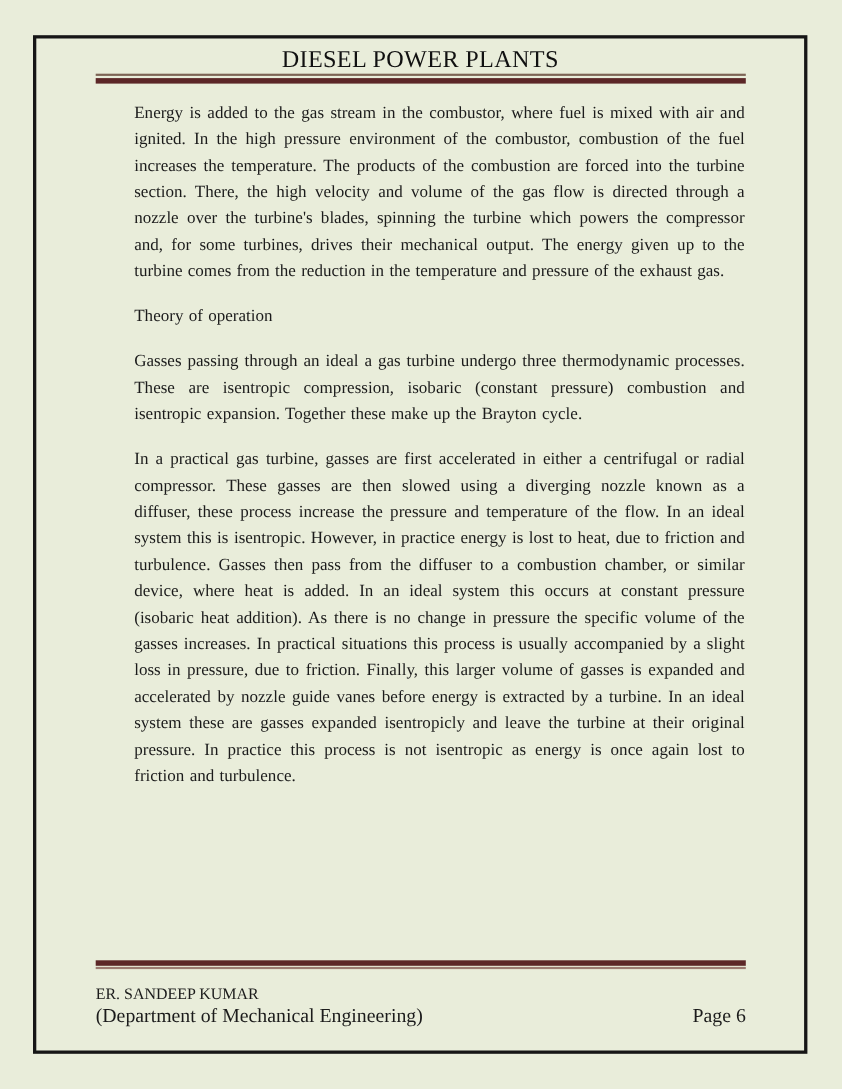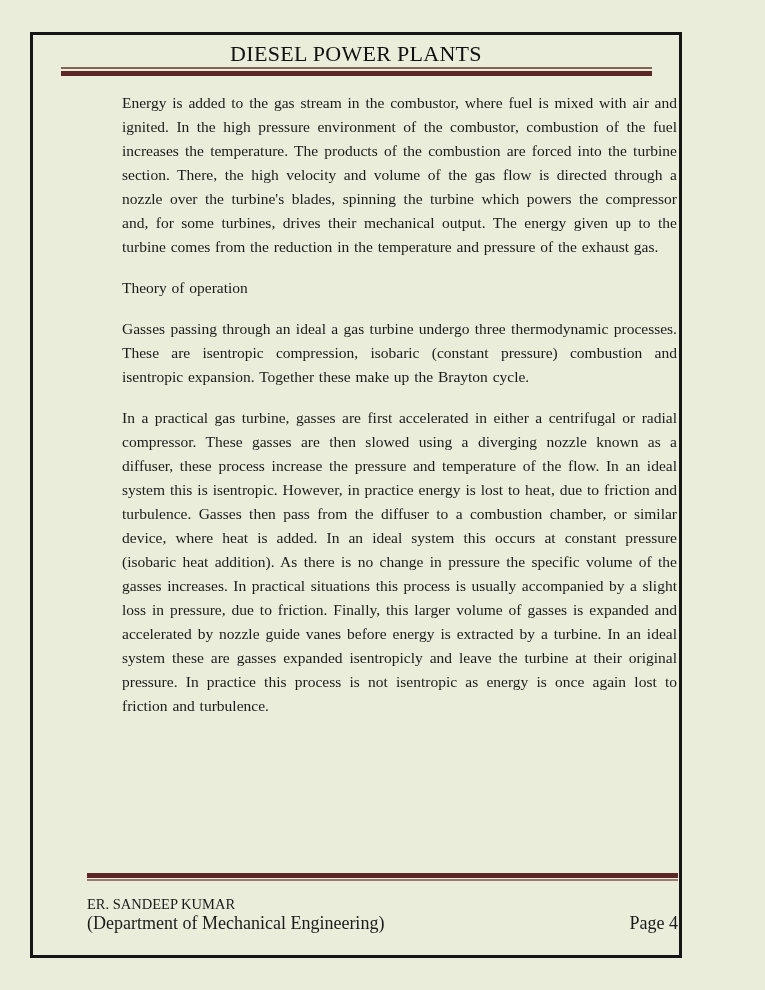--- a/index.html
+++ b/index.html
@@ -17,21 +17,21 @@
     position: relative;
     width: 765px;
     height: 990px;
     background: #e9edda;
     overflow: hidden;
   }
   .border-box {
     position: absolute;
     left: 30px;
     top: 32px;
-    width: 652px;
+    width: 704px;
     height: 926px;
     border: 3px solid #161616;
     box-sizing: border-box;
     background: #e9edda;
   }
   .doc-title {
     margin-top: 7px;
     text-align: center;
     font-size: 22px;
     line-height: 24px;
@@ -106,18 +106,18 @@
       <h2 class="heading">Theory of operation</h2>
       <p>Gasses passing through an ideal a gas turbine undergo three thermodynamic processes. These are isentropic compression, isobaric (constant pressure) combustion and isentropic expansion. Together these make up the Brayton cycle.</p>
       <p>In a practical gas turbine, gasses are first accelerated in either a centrifugal or radial compressor. These gasses are then slowed using a diverging nozzle known as a diffuser, these process increase the pressure and temperature of the flow. In an ideal system this is isentropic. However, in practice energy is lost to heat, due to friction and turbulence. Gasses then pass from the diffuser to a combustion chamber, or similar device, where heat is added. In an ideal system this occurs at constant pressure (isobaric heat addition). As there is no change in pressure the specific volume of the gasses increases. In practical situations this process is usually accompanied by a slight loss in pressure, due to friction. Finally, this larger volume of gasses is expanded and accelerated by nozzle guide vanes before energy is extracted by a turbine. In an ideal system these are gasses expanded isentropicly and leave the turbine at their original pressure. In practice this process is not isentropic as energy is once again lost to friction and turbulence.</p>
     </div>
 
     <div class="footer">
       <div class="rule rule-footer"></div>
       <div class="footer-author">ER. SANDEEP KUMAR</div>
       <div class="footer-row">
         <span>(Department of Mechanical Engineering)</span>
-        <span>Page 4</span>
+        <span>Page 6</span>
       </div>
     </div>
 
   </div>
 </div>
 
 </body></html>

